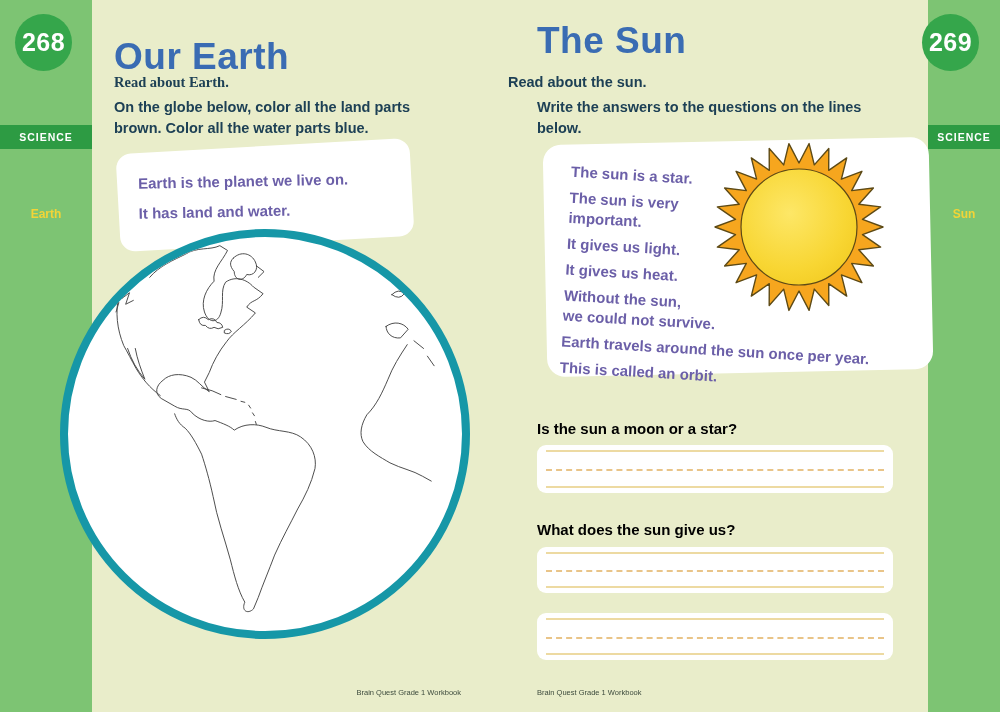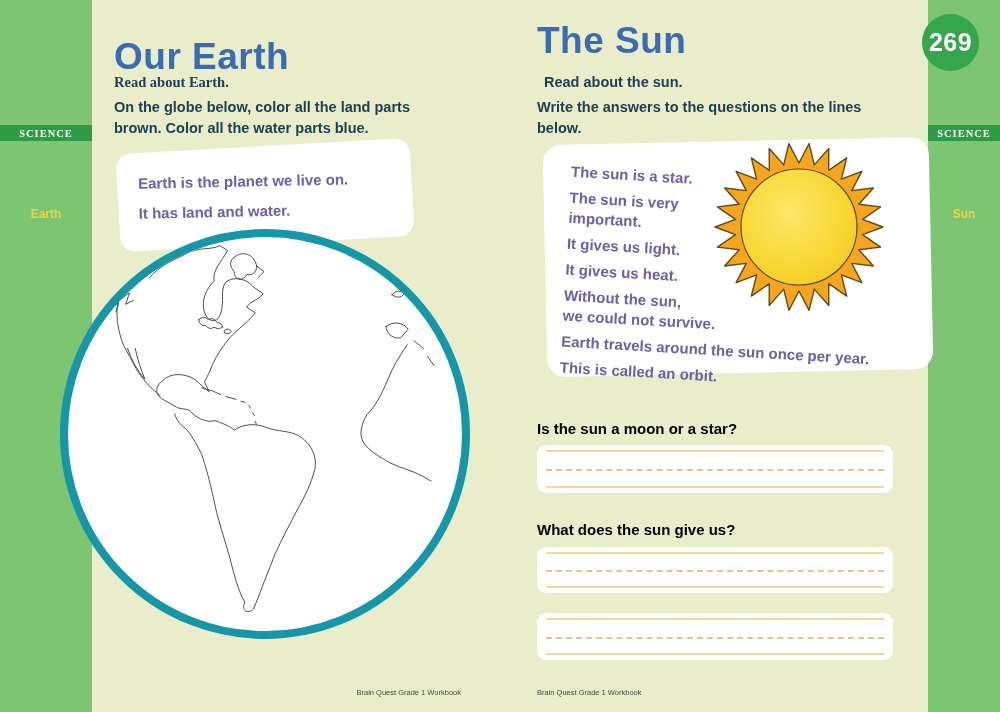--- a/index.html
+++ b/index.html
@@ -13,36 +13,36 @@
   #left-strip{left:0;width:92px;}
   #right-strip{left:928px;width:72px;}
   .pagenum{
     position:absolute;width:57px;height:57px;border-radius:50%;
     background:#35a64b;color:#ffffff;font-weight:bold;font-size:25px;
     display:flex;align-items:center;justify-content:center;letter-spacing:0.5px;
   }
   #left-strip .pagenum{left:15px;top:14px;}
   #right-strip .pagenum{left:-6px;top:14px;}
   .science-band{
-    position:absolute;left:0;right:0;top:125px;height:16px;background:#2d9b43;
+    position:absolute;left:0;right:0;top:125px;height:24px;background:#2d9b43;
     color:#ffffff;font-size:10.5px;font-weight:bold;letter-spacing:1px;
-    display:flex;align-items:center;justify-content:center;font-family:Liberation Serif, serif;
+    display:flex;align-items:center;justify-content:center;
   }
   .strip-label{
     position:absolute;left:0;right:0;top:207px;text-align:center;
     color:#f2d437;font-size:12px;font-weight:bold;
   }
   
   .page-title{position:absolute;color:#3a6cb3;font-weight:bold;font-size:37px;letter-spacing:0.5px;z-index:2;}
   #title-left{left:114px;top:36px;}
   #title-right{left:537px;top:20px;}
   .bodytext{position:absolute;color:#1d4055;font-size:14.5px;font-weight:600;line-height:21px;z-index:2;}
   #intro-left{left:114px;top:72px;font-family:Liberation Serif, serif;}
   #instr-left{left:114px;top:97px;width:322px;}
-  #intro-right{left:544px;top:72px;}
+  #intro-right{left:508px;top:72px;}
   #instr-right{left:537px;top:97px;width:352px;}
   
   .card{position:absolute;background:#ffffff;border-radius:15px;z-index:2;}
   #earth-card{left:118px;top:146px;width:294px;height:98px;transform:rotate(-3.2deg);}
   #earth-card .card-text{padding:20px 0 0 22px;transform:rotate(2deg);transform-origin:left top;}
   .card-text div{color:#6b5fa8;font-size:15px;font-weight:600;line-height:20px;white-space:pre-line;}
   #earth-card .card-text div + div{margin-top:10px;}
   #sun-card{left:545px;top:141px;width:386px;height:232px;transform:rotate(-1.2deg);border-radius:18px;}
   #sun-card .card-text{padding:15px 0 0 30px;transform:rotate(4.5deg);transform-origin:left top;width:340px;}
   #sun-card .card-text div{margin-bottom:6px;}
@@ -69,20 +69,23 @@
   .write-box .botline{position:absolute;left:9px;right:9px;bottom:5px;height:0;border-top:2px solid #eddaa2;}
   
   .footer{position:absolute;top:688px;font-size:7.5px;font-weight:normal;color:#3c4a3c;z-index:2;}
   #footer-left{left:291px;width:170px;text-align:right;}
   #footer-right{left:537px;}
 </style>
 </head>
 <body>
 
 <div class="strip" id="left-strip">
+  <div class="pagenum">
+    <span>268</span>
+  </div>
   <div class="science-band">
     <span>SCIENCE</span>
   </div>
   <div class="strip-label">Earth</div>
 </div>
 
 <div class="strip" id="right-strip">
   <div class="pagenum">
     <span>269</span>
   </div>

